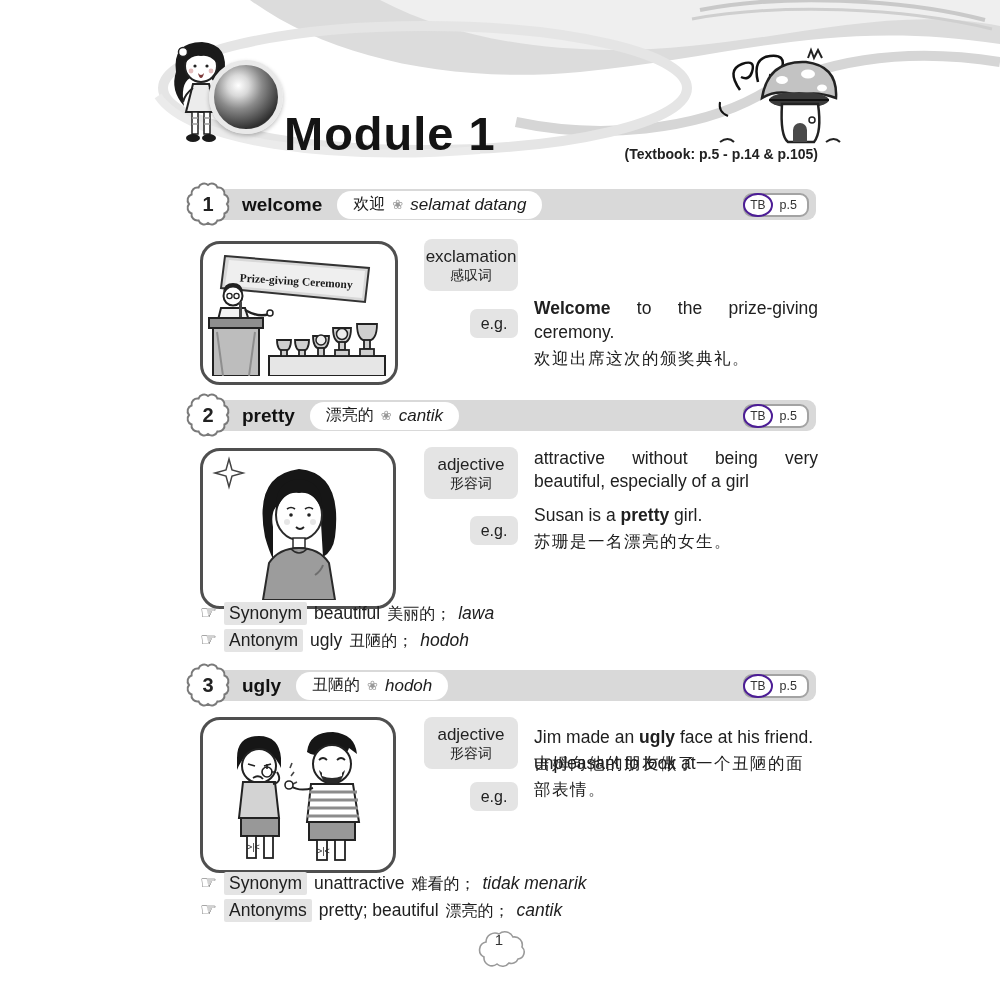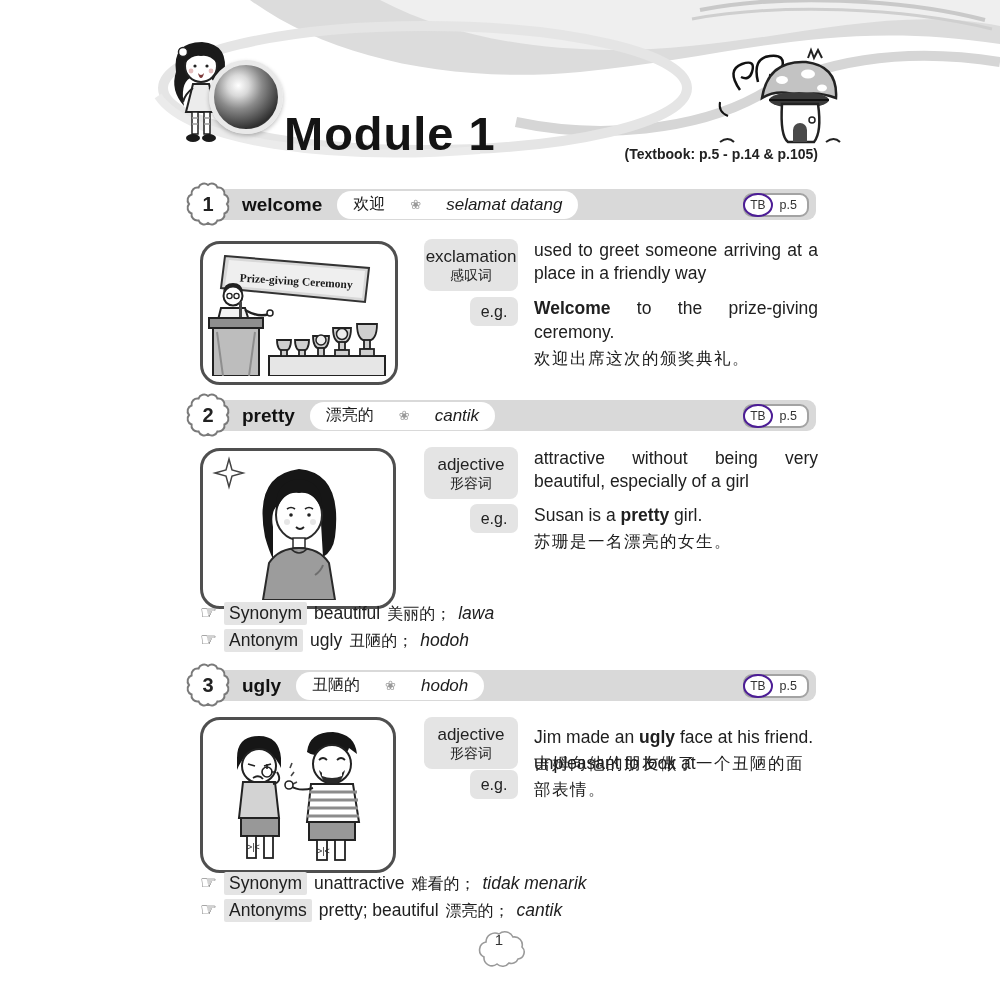--- a/index.html
+++ b/index.html
@@ -16,21 +16,21 @@
   .tbref{position:absolute;left:540px;top:146px;width:278px;text-align:right;
          font-size:14px;font-weight:bold;color:#222;}
   
   .bar{position:absolute;left:200px;width:616px;height:31px;background:#d9d9d9;
        border-radius:9px;display:flex;align-items:center;}
   .badge{position:absolute;left:-15px;top:-8px;width:46px;height:46px;}
   .badge .num{position:absolute;left:0;top:0;width:46px;height:46px;display:flex;
        align-items:center;justify-content:center;font-size:20px;font-weight:bold;color:#222;}
   .word{margin-left:42px;font-size:19px;font-weight:bold;color:#111;}
   .pill{margin-left:15px;background:#fff;border-radius:16px;padding:2px 16px;height:24px;
-        display:inline-flex;align-items:center;gap:25px;font-size:17px;}
+        display:inline-flex;align-items:center;gap:7px;font-size:17px;}
   .pill .zh{font-size:16px;}
   .pill .ms{font-style:italic;font-size:17px;}
   .flower{color:#9a9a9a;font-size:13px;}
   .zh{font-family:"DejaVu Serif","Liberation Serif",serif;}
   .tb{margin-left:auto;margin-right:7px;display:inline-flex;align-items:center;
       background:#fff;border:2px solid #a3a3a3;border-radius:9px;height:20px;}
   .tb .tbl{border:2px solid #4c1d95;border-radius:50%;background:#fff;margin:-2px 0 -2px -2px;
       padding:0 5px;height:20px;display:flex;align-items:center;font-size:12px;color:#333;}
   .tb .tbp{padding:0 10px 0 7px;font-size:12.5px;color:#333;}
   
@@ -38,21 +38,21 @@
           background:#fff;overflow:hidden;}
   .posbox{position:absolute;left:424px;width:94px;height:52px;background:#e4e4e4;
           border-radius:8px;display:flex;flex-direction:column;align-items:center;
           justify-content:center;line-height:1.15;}
   .posbox .pen{font-size:17px;color:#222;}
   .posbox .pzh{font-size:14px;color:#222;text-align:center;}
   .def{position:absolute;left:534px;width:284px;font-size:17.5px;line-height:1.33;
        text-align:justify;color:#202020;}
   .egbox{position:absolute;left:470px;width:48px;height:29px;background:#e4e4e4;
          border-radius:7px;display:flex;align-items:center;justify-content:center;
-         font-size:16px;color:#222;}
+         font-size:16px;color:#222;margin-top:12px;}
   .example{position:absolute;left:534px;width:284px;font-size:17.5px;line-height:1.38;
            text-align:justify;color:#202020;}
   .example .exzh{display:block;text-align:left;font-size:16.5px;letter-spacing:1.5px;
            line-height:1.55;margin-top:2px;}
   .synline{position:absolute;left:200px;width:616px;font-size:17.5px;color:#202020;
            display:flex;align-items:baseline;gap:7px;white-space:nowrap;}
   .hand{font-size:19px;color:#555;}
   .synlabel{background:#e4e4e4;padding:1px 5px;border-radius:2px;}
   .synzh{font-size:16px;}
   .synms{font-style:italic;}
@@ -173,21 +173,20 @@
       <circle cx="118" cy="96" r="5" fill="#eee" stroke="#222" stroke-width="1.5"></circle>
       <circle cx="139" cy="90" r="5.5" fill="#eee" stroke="#222" stroke-width="1.5"></circle>
     </svg>
   </div>
 
   <div class="posbox" style="top:239px;">
     <span class="pen">exclamation</span>
     <span class="pzh zh">感叹词</span>
   </div>
 
-  <div class="def" style="top:239px;">used to greet someone arriving at a place in a friendly way</div>
 
   <div class="egbox" style="top:297px;">e.g.</div>
 
   <div class="example" style="top:296px;">
     <span></span><b>Welcome</b><span> to the prize-giving ceremony.</span>
     <span class="exzh zh">欢迎出席这次的颁奖典礼。</span>
   </div>
 
   <div class="bar" style="top:400px;">
     <div class="badge">

